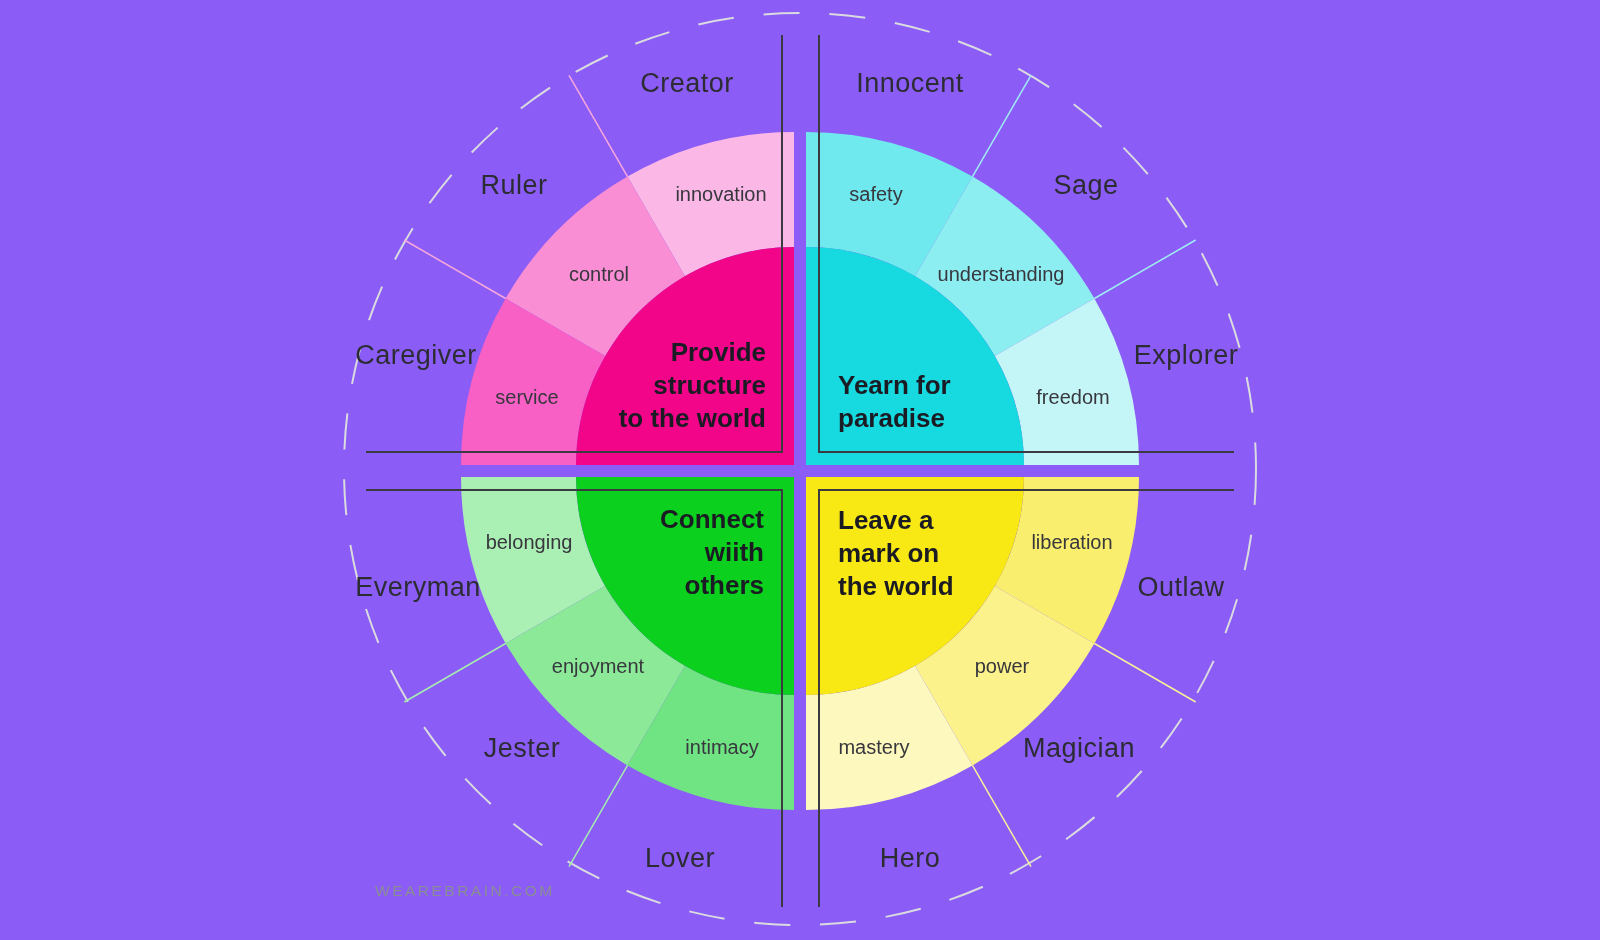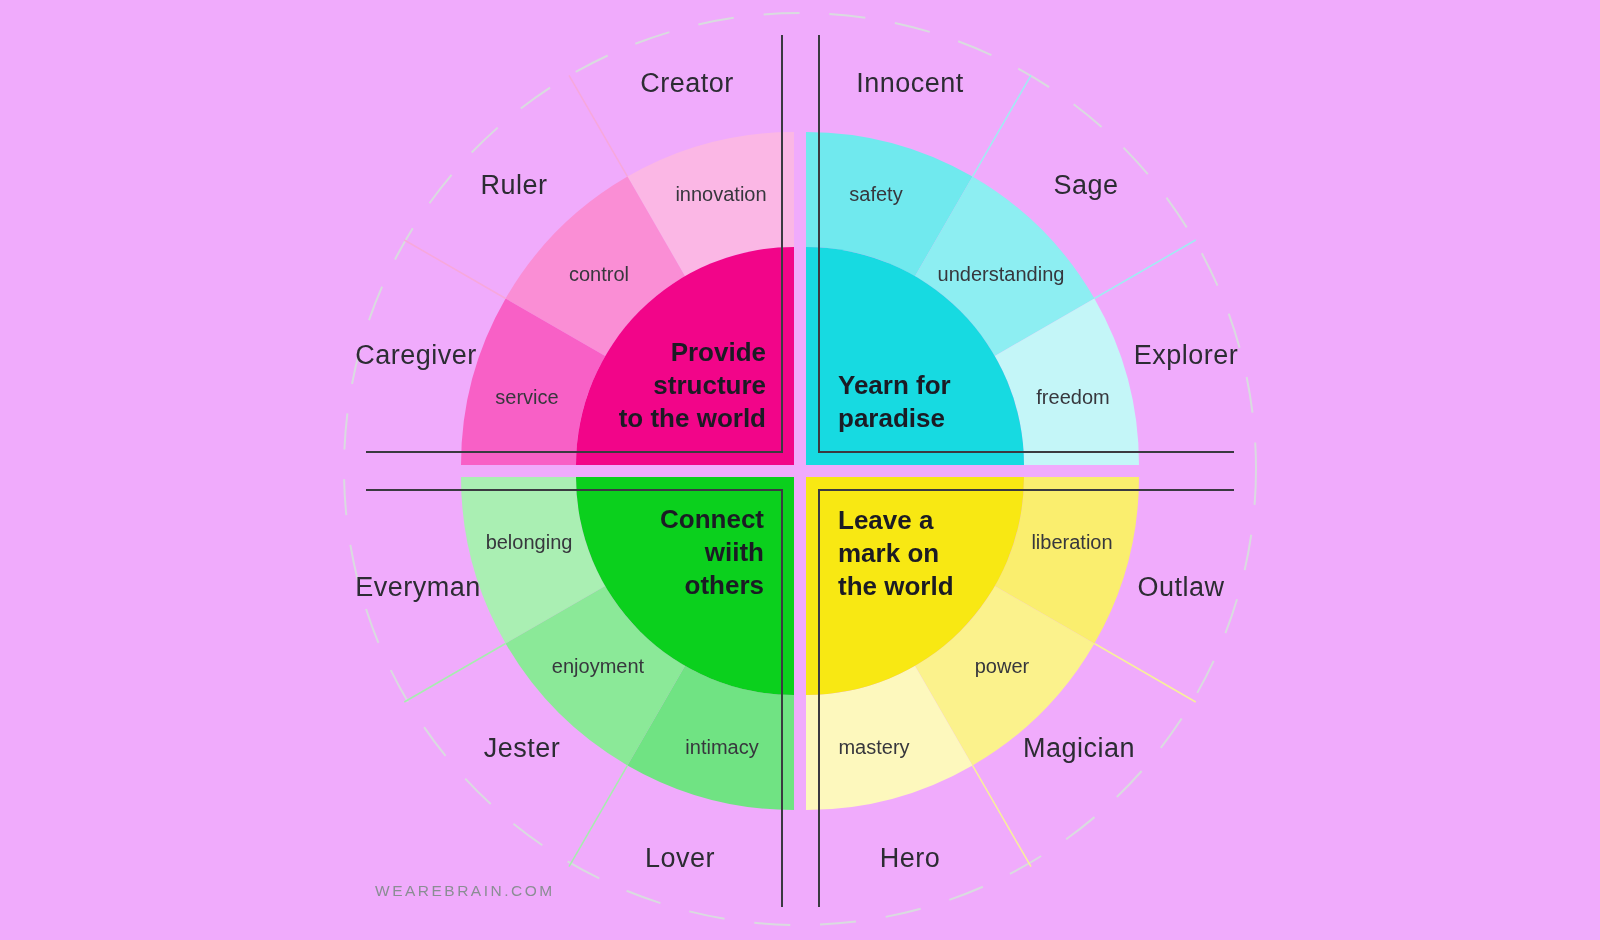--- a/index.html
+++ b/index.html
@@ -1,16 +1,16 @@
 <!DOCTYPE html>
 <html><head>
 <meta charset="utf-8">
 <style>
   html, body { margin: 0; padding: 0; background: #ffffff; }
-  .stage { width: 1600px; height: 940px; position: relative; background: #f0abfc; }
+  .stage { width: 1600px; height: 940px; position: relative; background: #8b5cf6; }
   svg text { font-family: "Liberation Sans", "DejaVu Sans", sans-serif; }
   .archetype { font-size: 27px; fill: #2c2c33; letter-spacing: .5px; }
   .value     { font-size: 20px; fill: #37373d; }
   .goal      { font-size: 26px; font-weight: 600; fill: #1b1b24; }
   .watermark { font-size: 15.5px; fill: #8a8e93; letter-spacing: 2.5px; }
   .mid   { text-anchor: middle; }
   .enda  { text-anchor: end; }
   .start { text-anchor: start; }
 </style>
 </head>

